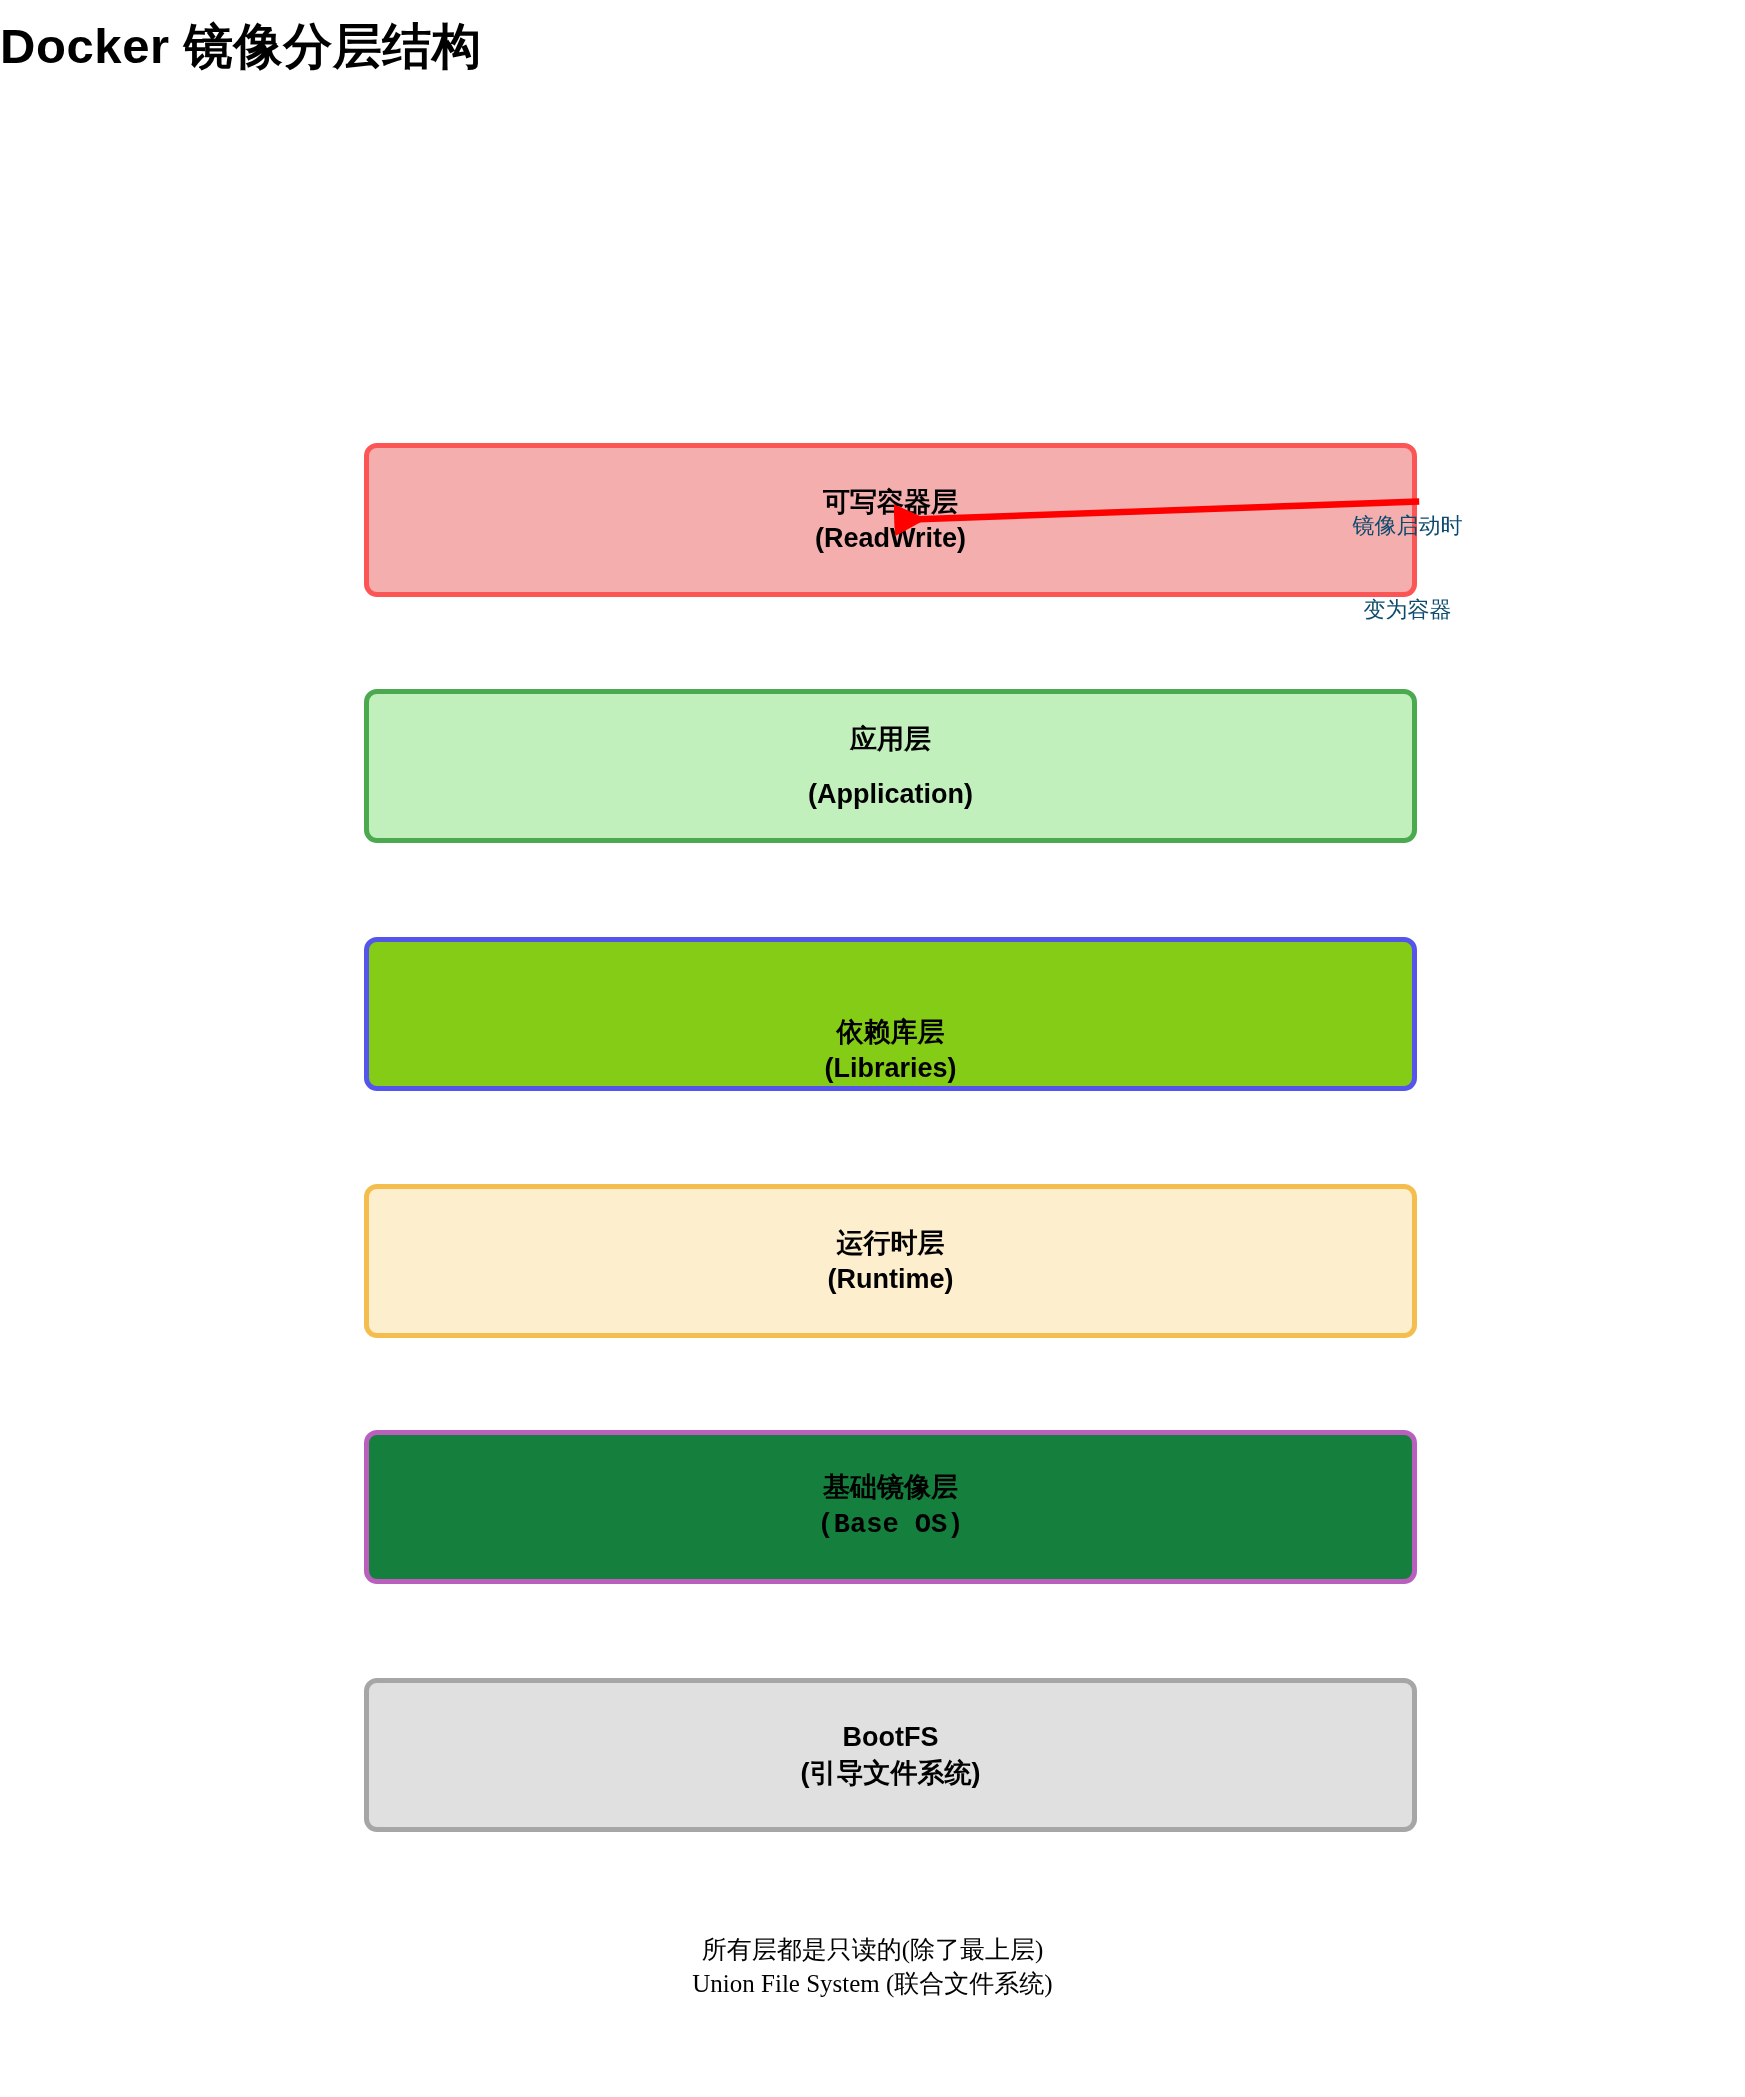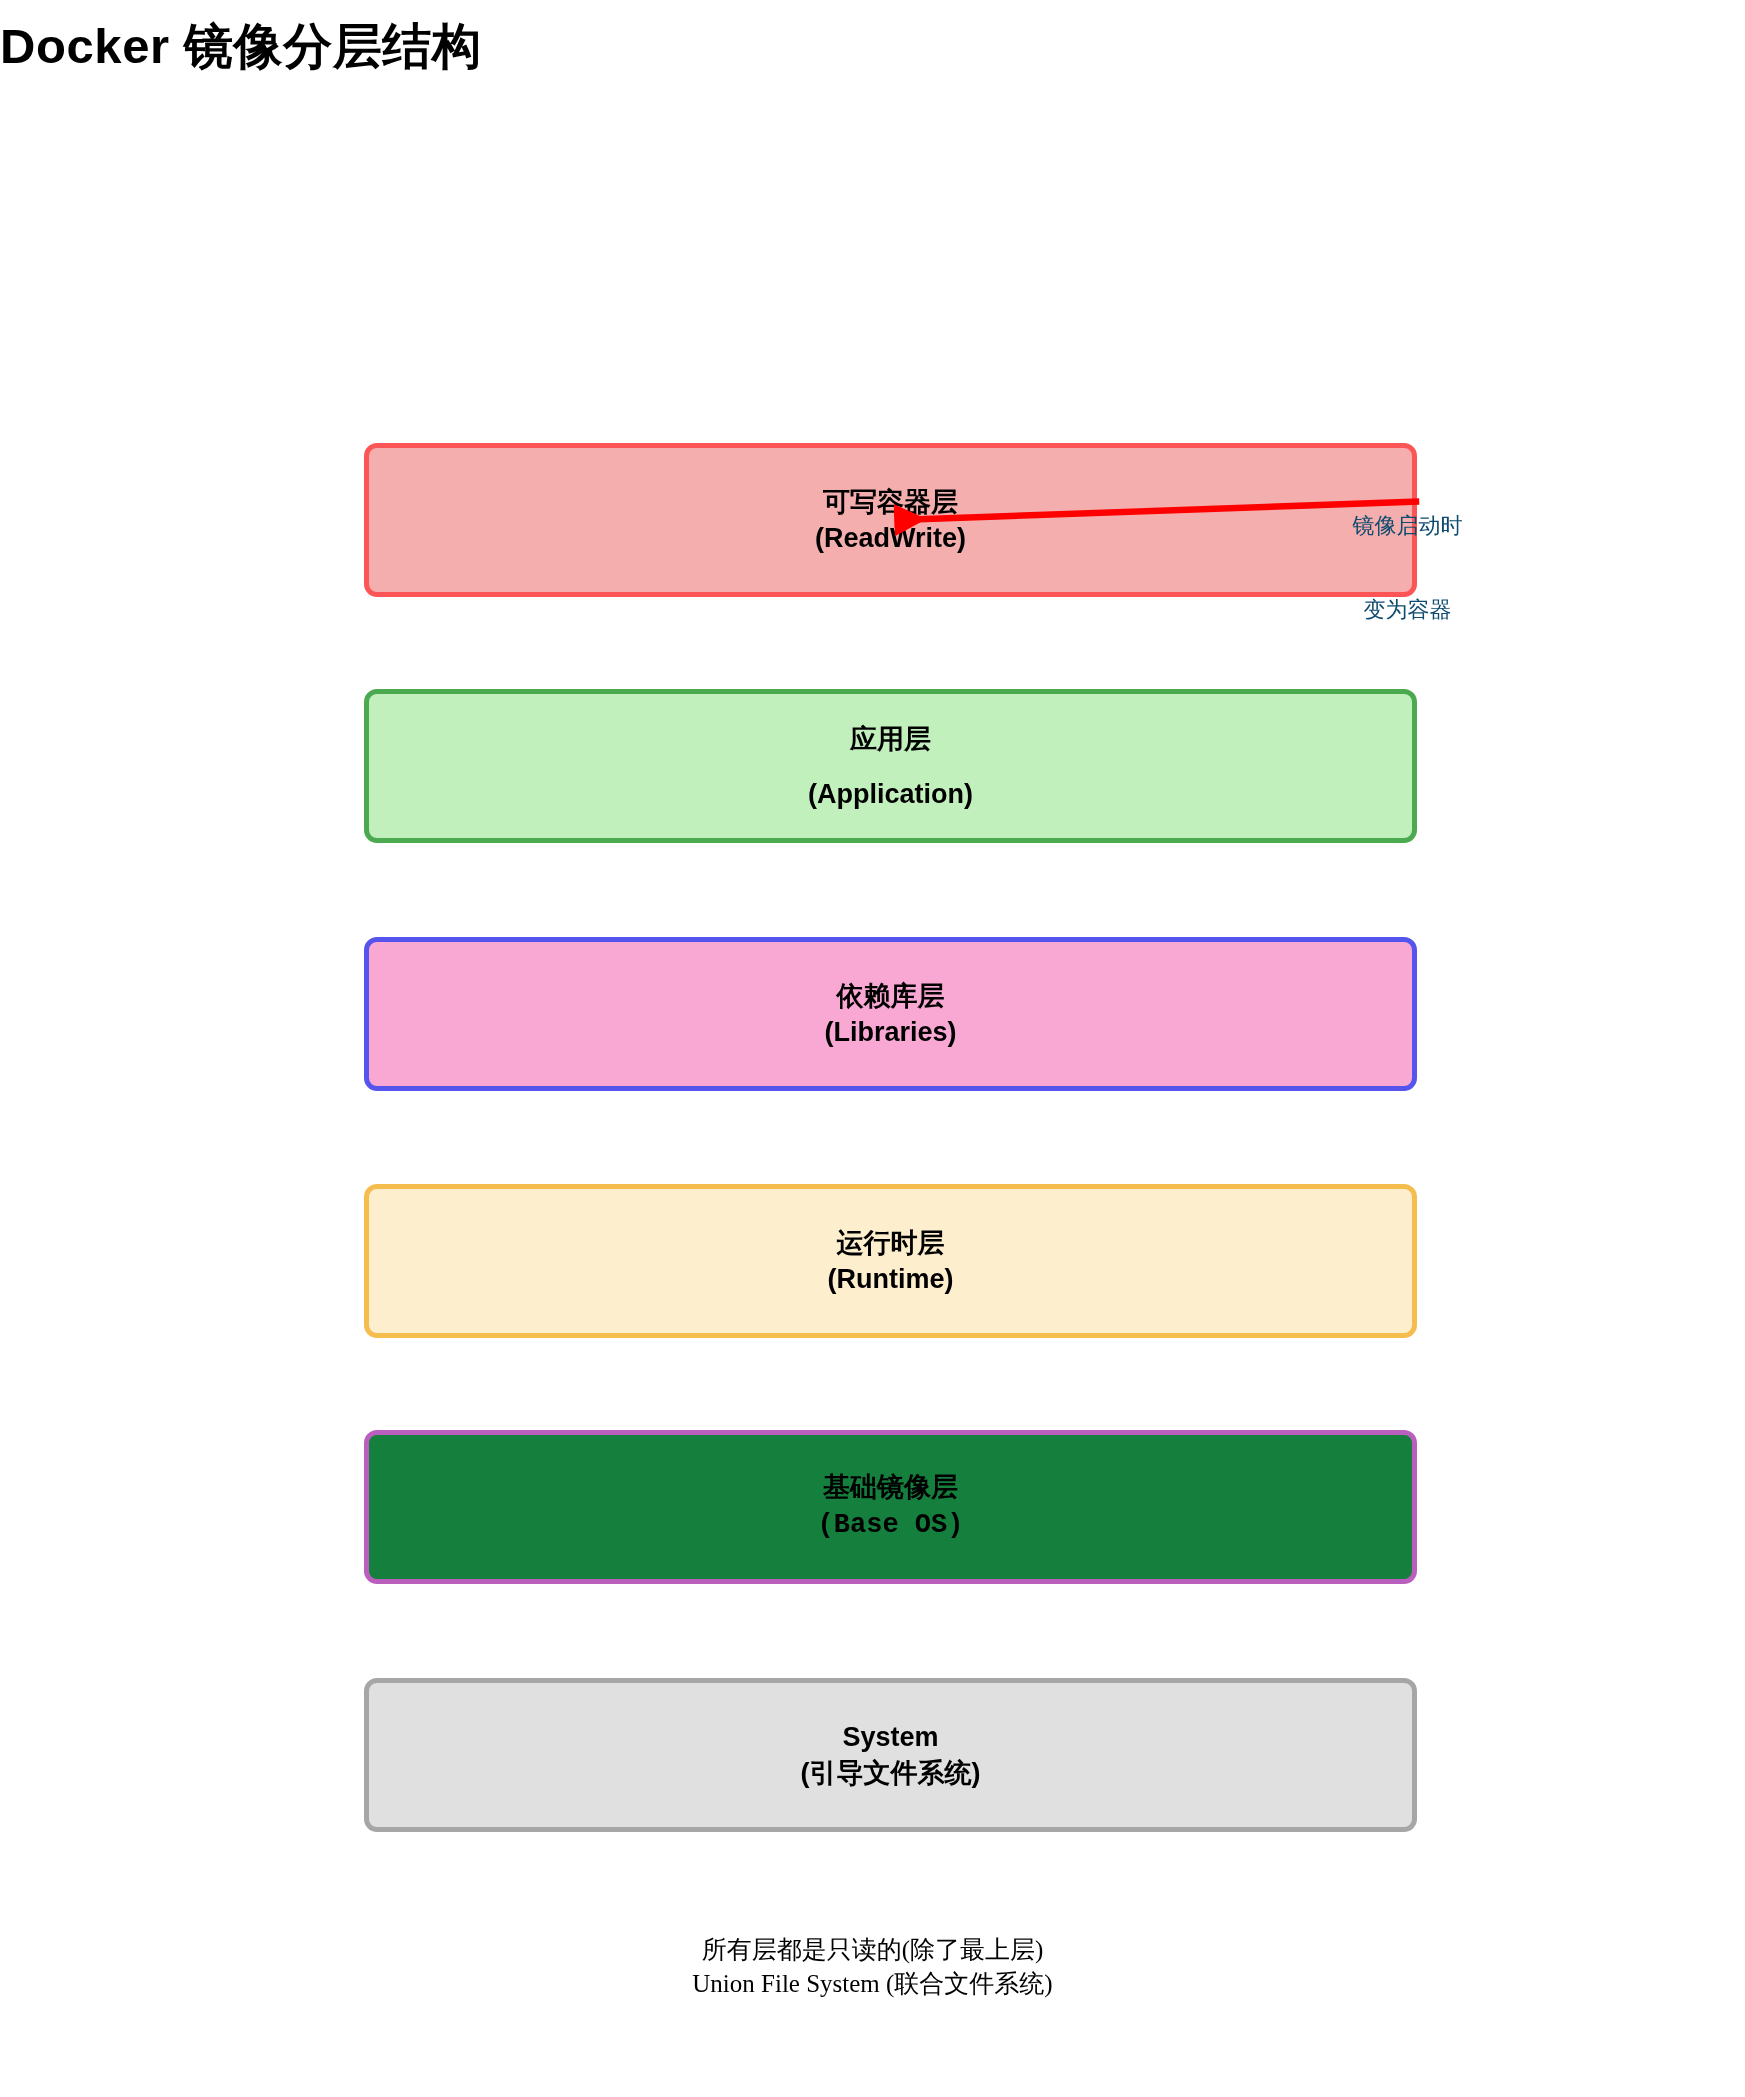--- a/index.html
+++ b/index.html
@@ -57,21 +57,21 @@
     color: #000000;
     font-size: 27px;
     line-height: 36px;
     text-align: center;
     white-space: pre;
   }
 
   
   #layer-0 { top: 443px;  background: #f4aeae; border-color: #fb5555; }
   #layer-1 { top: 689px; background: #c2f0bd; border-color: #4ba94f; gap: 19px; }
-  #layer-2 { top: 937px; background: #f9a8d4; border-color: #5555ee; }
+  #layer-2 { top: 937px; background: #84cc16; border-color: #5555ee; justify-content: flex-end; }
   #layer-3 { top: 1184px; background: #fdeecd; border-color: #f5bc4e; }
   #layer-4 { top: 1430px; background: #15803d; border-color: #bb5fbf; font-family: Liberation Mono, monospace; }
   #layer-5 { top: 1678px; background: #e0e0e0; border-color: #a6a6a6; }
 
   
   #annotation {
     position: absolute;
     left: 1318px;
     top: 456px;
     width: 147px;
@@ -130,21 +130,21 @@
     <div class="layer-line">运行时层</div>
     <div class="layer-line">(Runtime)</div>
   </div>
 
   <div class="layer-box" id="layer-4">
     <div class="layer-line">基础镜像层</div>
     <div class="layer-line">(Base OS)</div>
   </div>
 
   <div class="layer-box" id="layer-5">
-    <div class="layer-line">System</div>
+    <div class="layer-line">BootFS</div>
     <div class="layer-line">(引导文件系统)</div>
   </div>
 
   <svg id="arrow-svg" viewBox="0 0 960 110" xmlns="http://www.w3.org/2000/svg">
     <defs>
       <marker id="arrowhead" markerWidth="5" markerHeight="5" refX="3.4" refY="2.5" orient="auto">
         <path d="M5,0 L5,5 L0,2.5 z" fill="#ff0000"></path>
       </marker>
     </defs>
     <line x1="928" y1="33" x2="52" y2="64" stroke="#ff0000" stroke-width="11" marker-end="url(#arrowhead)"></line>

